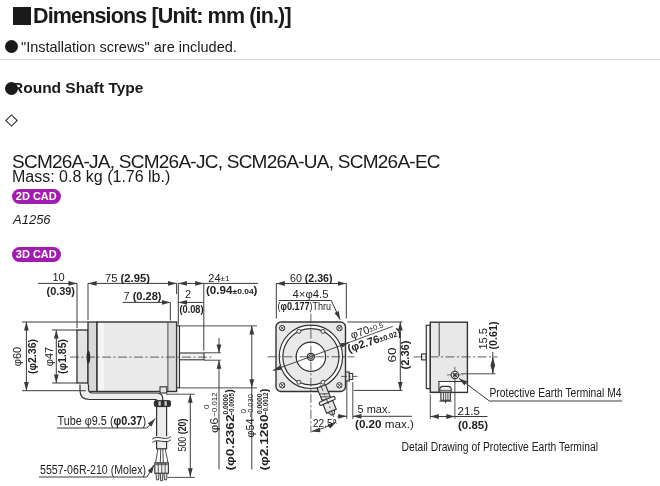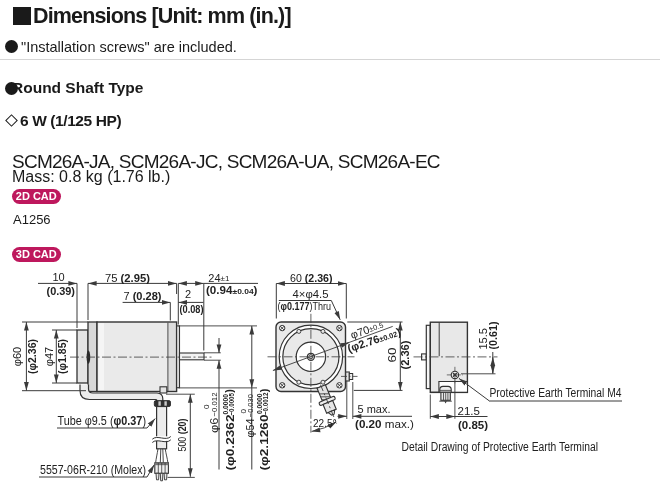--- a/index.html
+++ b/index.html
@@ -1,40 +1,39 @@
 <!DOCTYPE html>
 <html><head>
 <meta charset="utf-8">
 <style>
   html,body{margin:0;padding:0;background:#fff;}
   #page{position:relative;width:660px;height:486px;background:#fff;overflow:hidden;
         font-family:"Liberation Sans",sans-serif;color:#1a1a1a;}
   .t{position:absolute;white-space:nowrap;}
-  .pill{position:absolute;left:12px;width:48.5px;height:14.5px;background:#be185d;
+  .pill{position:absolute;left:12px;width:48.5px;height:14.5px;background:#a21caf;
         border-radius:8px;color:#fff;font-weight:bold;font-size:11px;text-align:center;
         line-height:14.5px;letter-spacing:0px;}
   svg{position:absolute;left:0;top:0;}
 </style>
 </head>
 <body>
 <div id="page">
 
   <div class="t" style="left:13px;top:7px;width:17.5px;height:17.5px;background:#1a1a1a;"></div>
   <div class="t" style="left:33px;top:4px;font-size:21.5px;font-weight:bold;letter-spacing:-0.85px;">Dimensions [Unit: mm (in.)]</div>
   <div class="t" style="left:5px;top:40px;width:13px;height:13px;background:#1a1a1a;border-radius:50%;"></div>
   <div class="t" style="left:21px;top:39px;font-size:14.5px;">"Installation screws" are included.</div>
   <div class="t" style="left:0;top:59px;width:660px;height:1px;background:#d5d5d5;"></div>
   <div class="t" style="left:5px;top:82px;width:13px;height:13px;background:#1a1a1a;border-radius:50%;"></div>
   <div class="t" style="left:12px;top:79px;font-size:15.5px;font-weight:bold;">Round Shaft Type</div>
   <div class="t" style="left:6.9px;top:116.2px;width:7px;height:7px;border:1.5px solid #1a1a1a;transform:rotate(45deg);"></div>
-  <div class="t" style="left:20px;top:112px;font-size:15.5px;font-weight:bold;letter-spacing:-0.4px;">6 W (1/125 HP)</div>
   <div class="t" style="left:12px;top:151px;font-size:19px;letter-spacing:-0.75px;">SCM26A-JA, SCM26A-JC, SCM26A-UA, SCM26A-EC</div>
   <div class="t" style="left:12px;top:167.5px;font-size:16px;">Mass: 0.8 kg (1.76 lb.)</div>
   <div class="pill" style="top:189px;">2D CAD</div>
-  <div class="t" style="left:13px;top:211.5px;font-size:13px;">A1256</div>
+  <div class="t" style="left:13px;top:211.5px;font-size:13px;font-style:italic;">A1256</div>
   <div class="pill" style="top:247px;text-align:center;">3D CAD</div>
 
   <svg width="660" height="486" viewBox="0 0 660 486">
     <defs>
       <marker id="mE" markerWidth="9.5" markerHeight="6" refX="8.8" refY="3" orient="auto" markerUnits="userSpaceOnUse">
         <path d="M0.2,0.6 L8.8,3 L0.2,5.4 Z" fill="#3a3a3a"></path>
       </marker>
       <marker id="mS" markerWidth="9.5" markerHeight="6" refX="0.4" refY="3" orient="auto" markerUnits="userSpaceOnUse">
         <path d="M9,0.6 L0.4,3 L9,5.4 Z" fill="#3a3a3a"></path>
       </marker>

